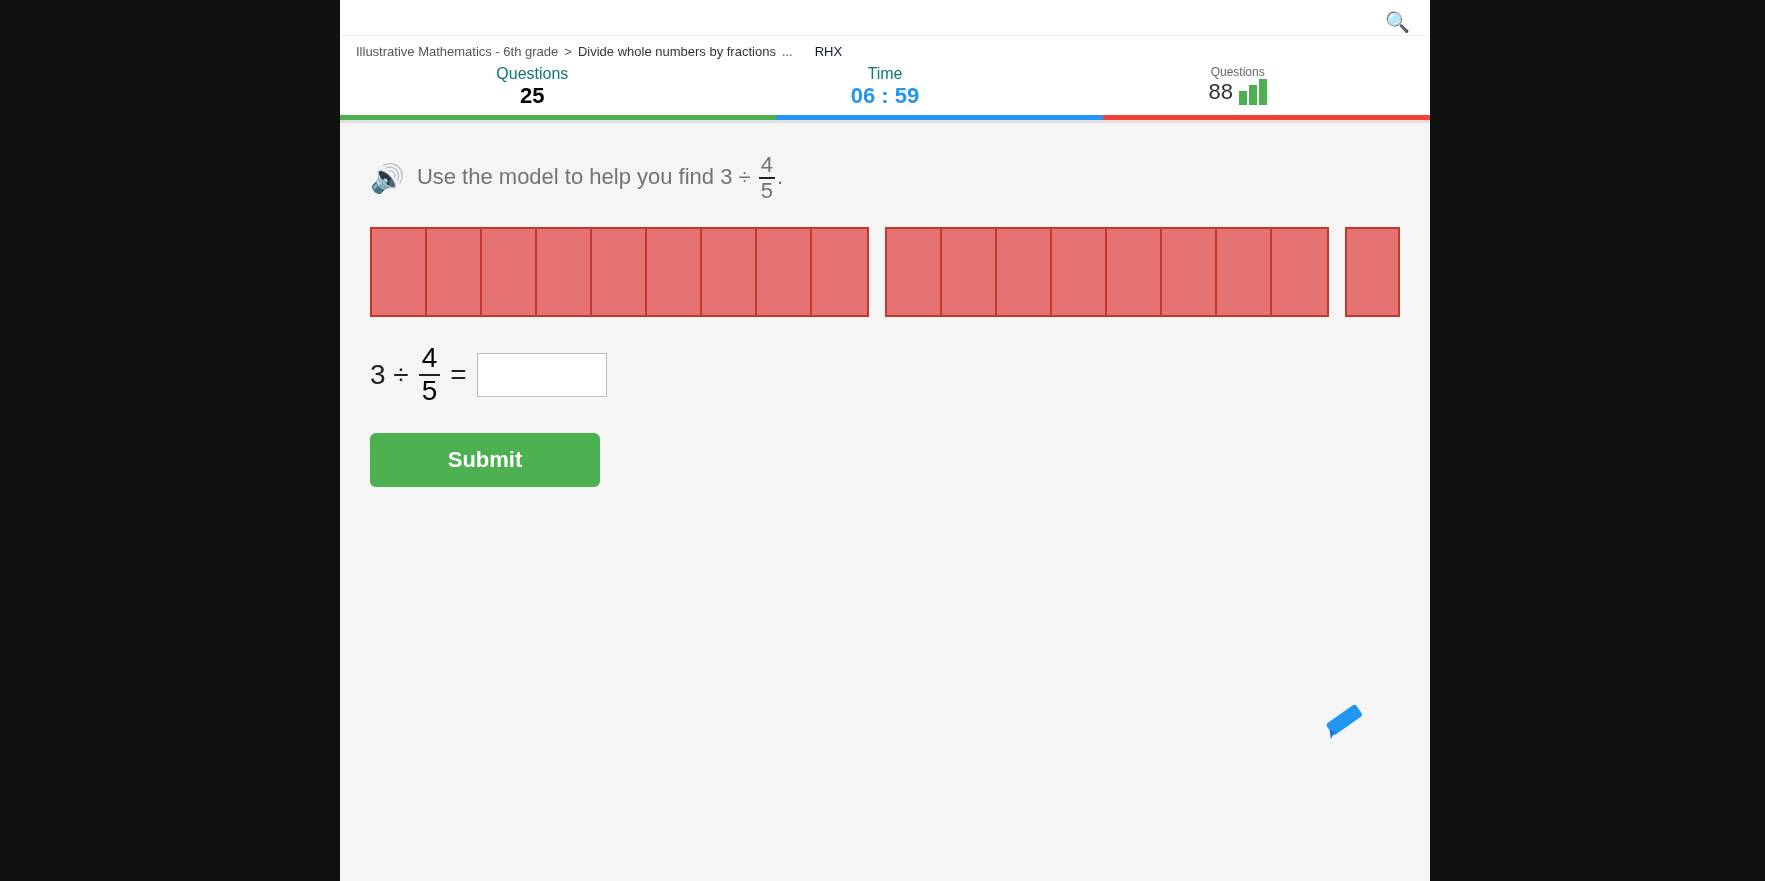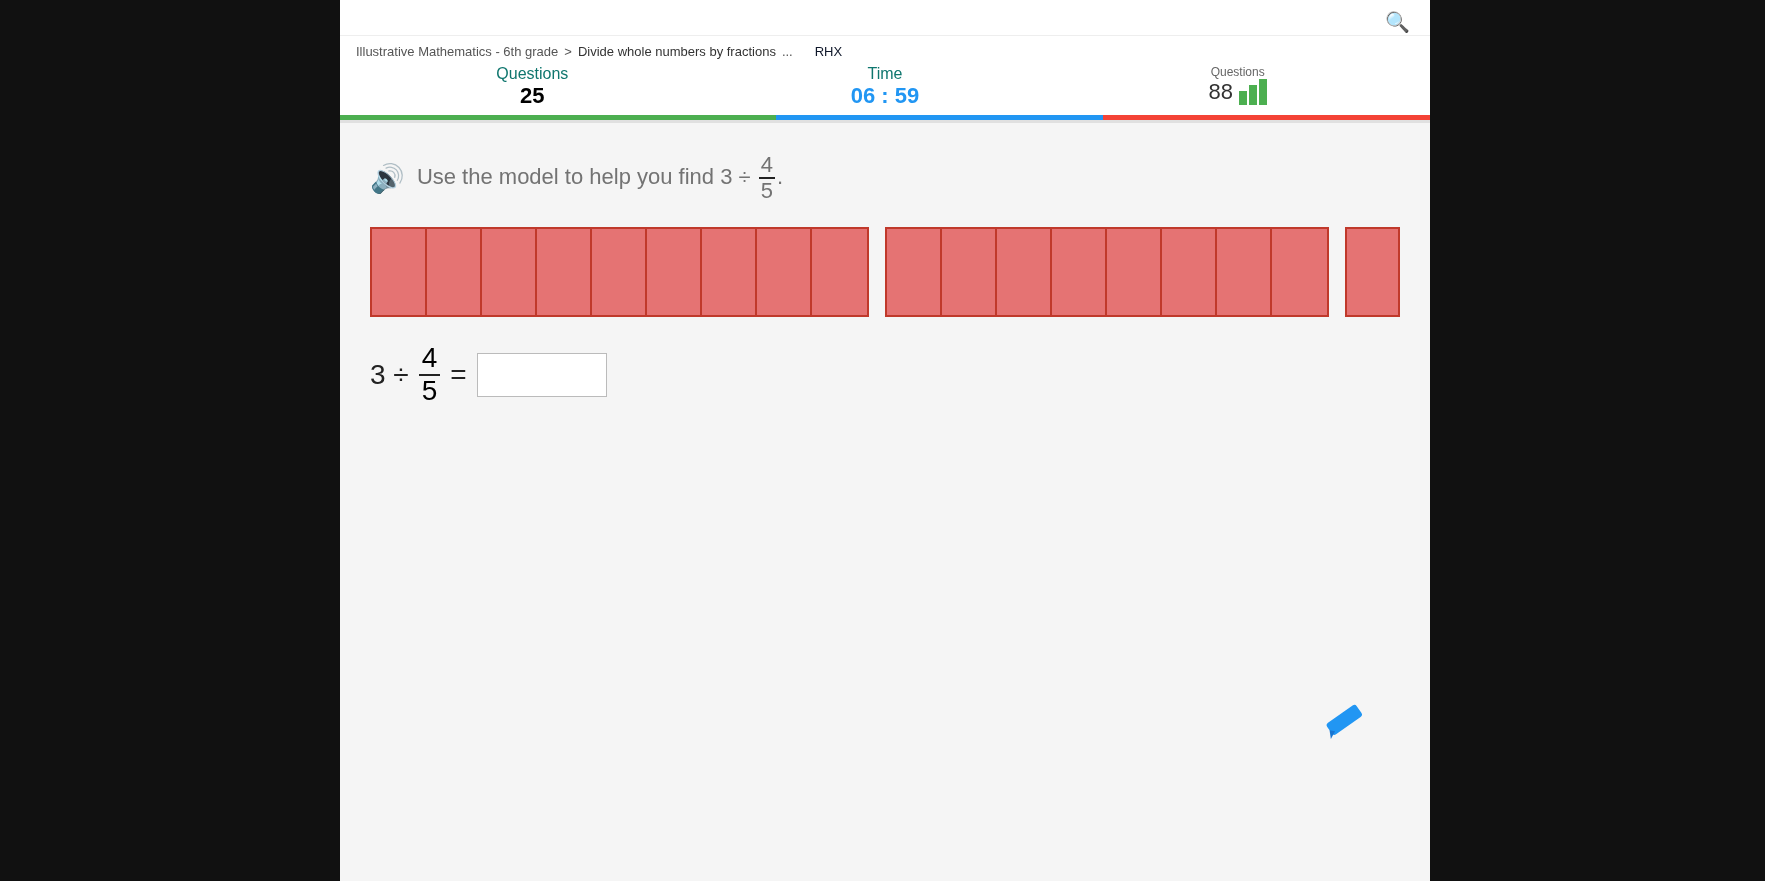--- a/index.html
+++ b/index.html
@@ -413,20 +413,21 @@
     <div class="equation-row">
       <span class="equation-text">3 ÷</span>
       <span class="fraction-large">
         <span class="num">4</span>
         <span class="den">5</span>
       </span>
       <span class="equation-text">=</span>
       <input class="answer-input" type="text" placeholder="" style="">
     </div>
 
+    <button class="submit-btn">Submit</button>
 
     <div class="pencil-icon">
       <svg width="50" height="50" viewBox="0 0 50 50">
         <rect x="10" y="5" width="14" height="36" rx="3" fill="#2196f3" transform="rotate(25, 25, 25)"></rect>
         <polygon points="17,41 25,45 21,37" fill="#1976d2" transform="rotate(25, 25, 25)"></polygon>
       </svg>
     </div>
 
   </div>
 </div>

